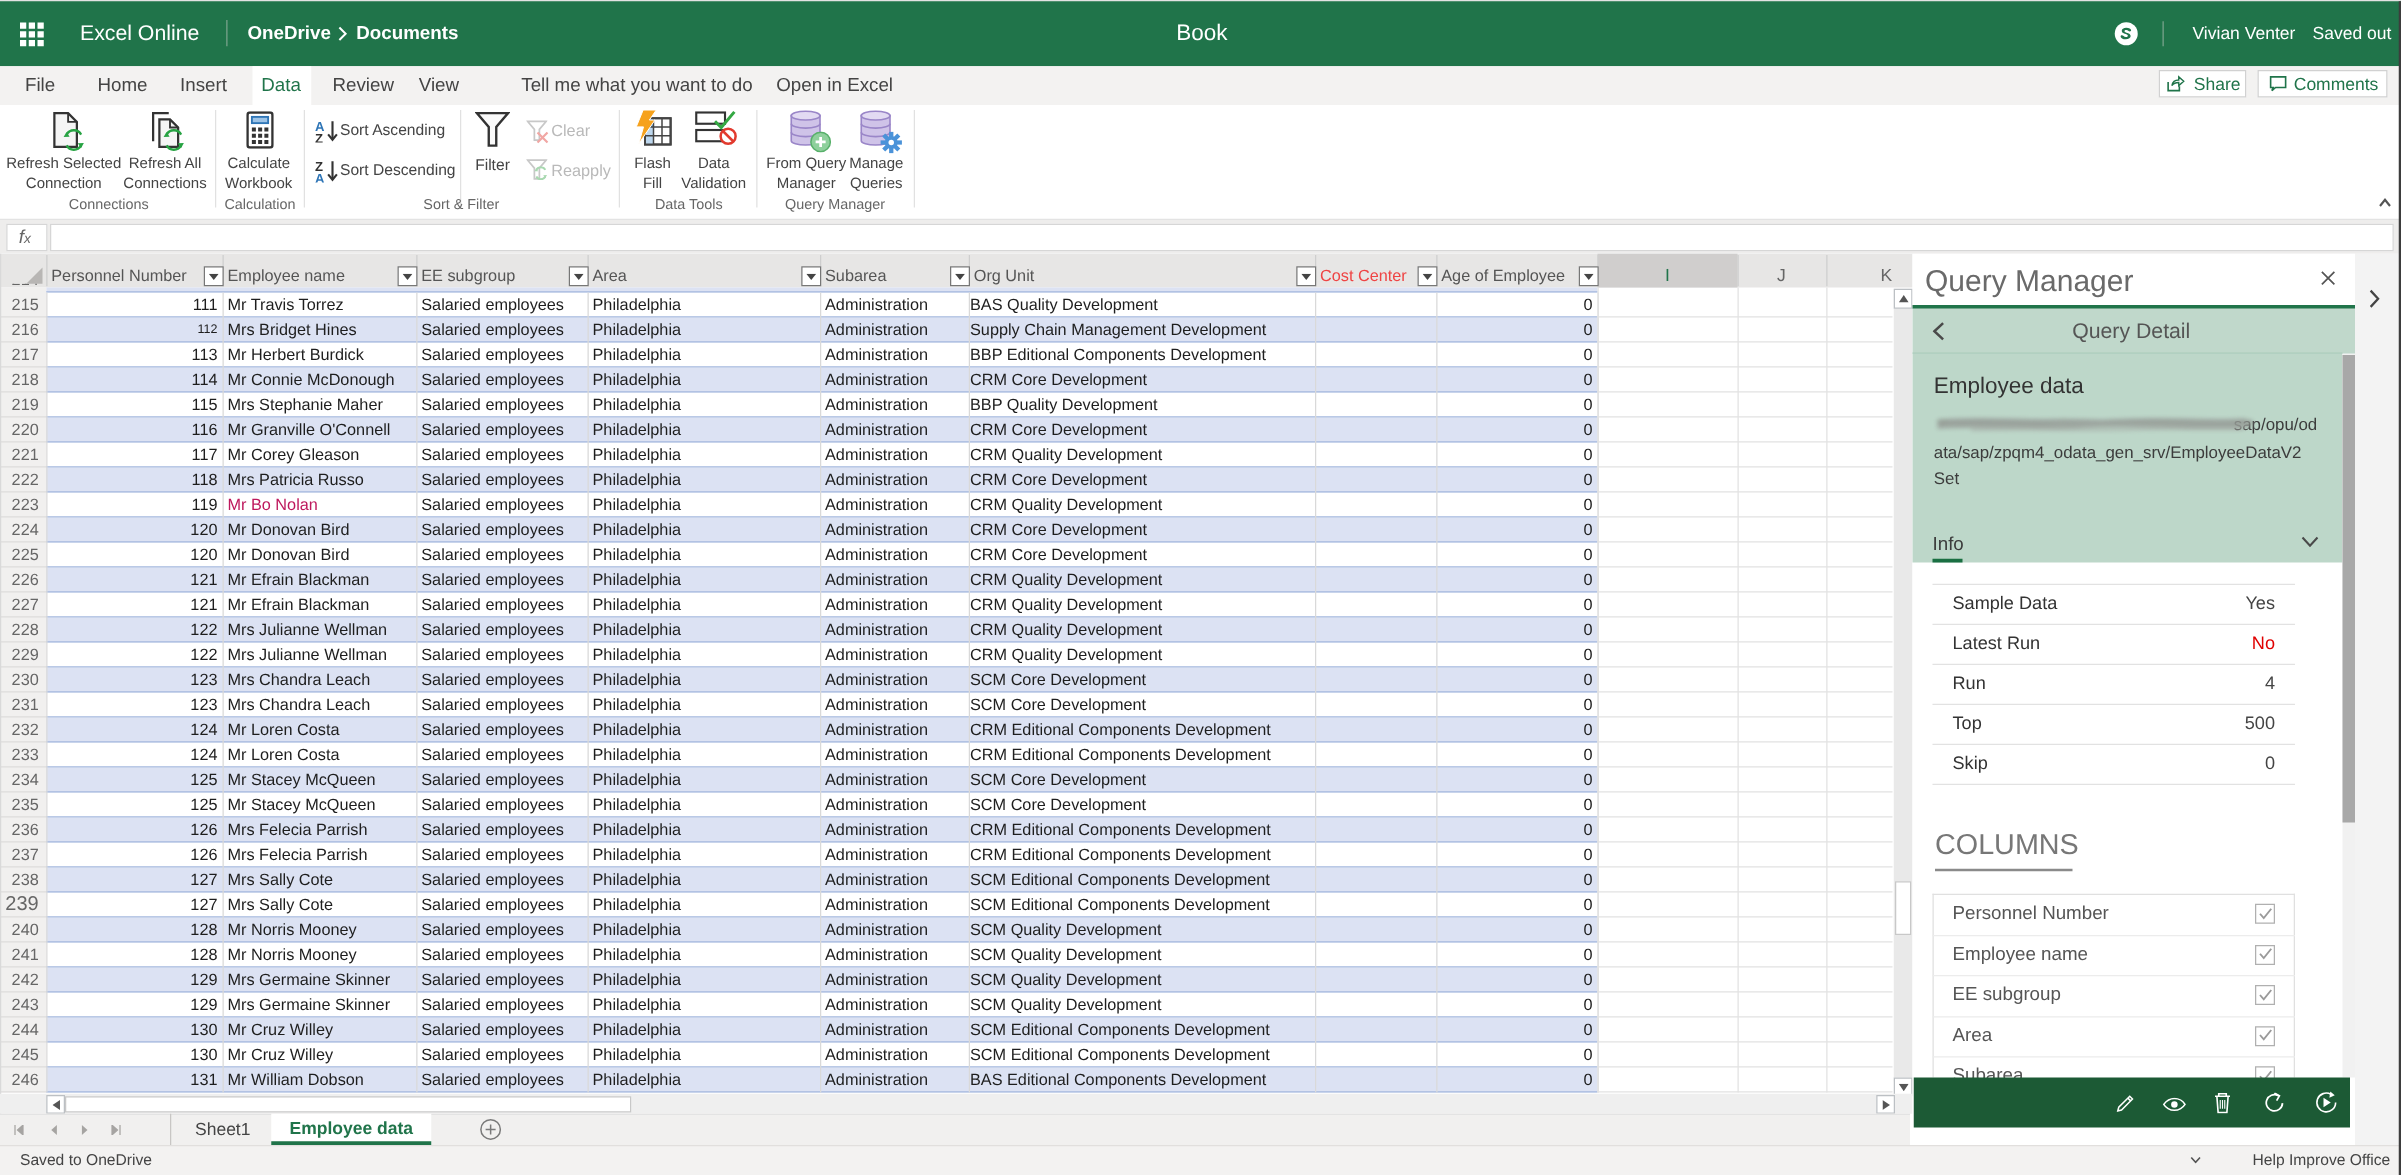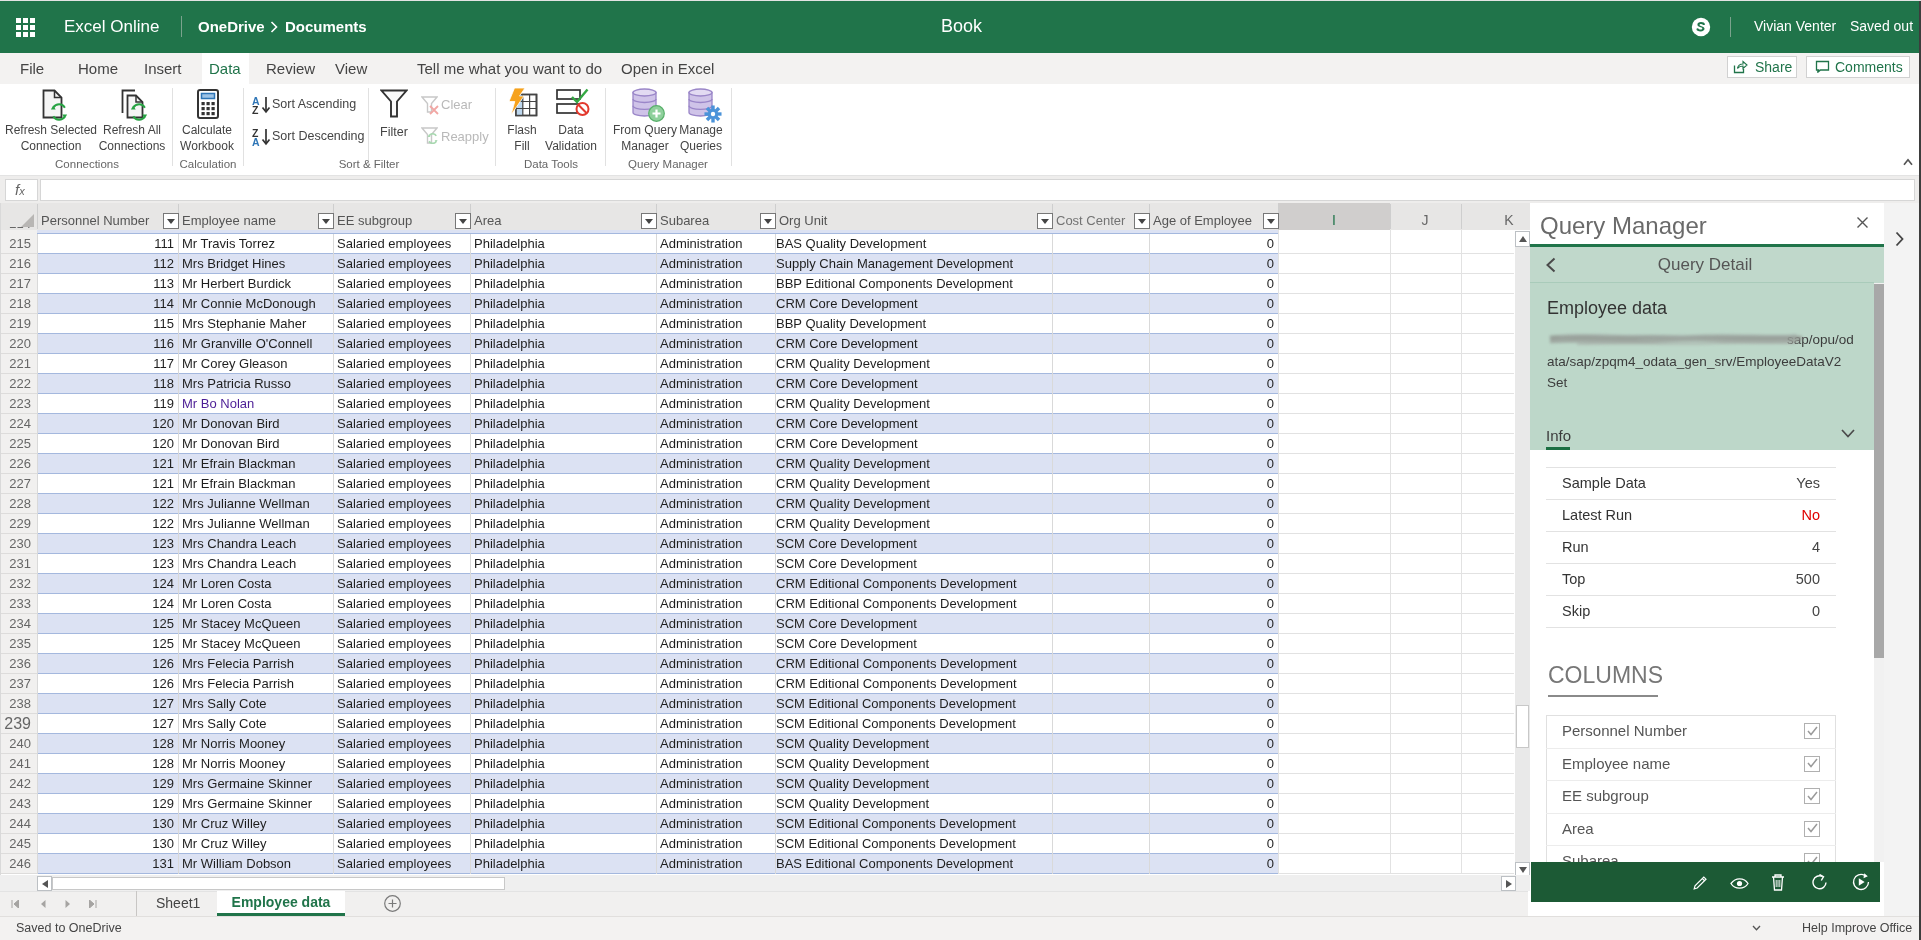--- a/index.html
+++ b/index.html
@@ -215,21 +215,21 @@
 <div class="ab" style="left:1390px;top:204px;width:1px;height:25px;background:#cecece;"></div>
 <div class="ab" style="left:1461px;top:204px;width:1px;height:25px;background:#cecece;"></div>
 <div class="ab" style="left:37px;top:230px;width:1241px;height:4px;background:#dce2f3;"></div>
 <div class="ab" style="left:0px;top:230px;width:37px;height:644px;background:#f1f0ef;"></div>
 <div class="tx" style="left:41px;top:211px;height:19px;line-height:19px;font-size:13px;color:#555;">Personnel Number</div>
 <div class="tx" style="left:182px;top:211px;height:19px;line-height:19px;font-size:13px;color:#555;">Employee name</div>
 <div class="tx" style="left:337px;top:211px;height:19px;line-height:19px;font-size:13px;color:#555;">EE subgroup</div>
 <div class="tx" style="left:474px;top:211px;height:19px;line-height:19px;font-size:13px;color:#555;">Area</div>
 <div class="tx" style="left:660px;top:211px;height:19px;line-height:19px;font-size:13px;color:#555;">Subarea</div>
 <div class="tx" style="left:779px;top:211px;height:19px;line-height:19px;font-size:13px;color:#555;">Org Unit</div>
-<div class="tx" style="left:1056px;top:211px;height:19px;line-height:19px;font-size:13px;color:#737373;">Cost Center</div>
+<div class="tx" style="left:1056px;top:211px;height:19px;line-height:19px;font-size:13px;color:#ef4444;">Cost Center</div>
 <div class="tx" style="left:1153px;top:211px;height:19px;line-height:19px;font-size:13px;color:#555;">Age of Employee</div>
 <div class="ab" style="left:163px;top:213px;width:16px;height:16px;background:#fff;border:1px solid #777;"></div>
 <svg class="ab" style="left:167px;top:219px" width="8" height="5" viewBox="0 0 8 5">
       <path d="M0 0 H8 L4 5 Z" fill="#444"></path>
     </svg>
 <div class="ab" style="left:318px;top:213px;width:16px;height:16px;background:#fff;border:1px solid #777;"></div>
 <svg class="ab" style="left:322px;top:219px" width="8" height="5" viewBox="0 0 8 5">
       <path d="M0 0 H8 L4 5 Z" fill="#444"></path>
     </svg>
 <div class="ab" style="left:455px;top:213px;width:16px;height:16px;background:#fff;border:1px solid #777;"></div>
@@ -270,21 +270,21 @@
 <div class="tx" style="right:1747px;top:234px;height:20px;line-height:20px;font-size:13px;color:#1e1e1e;text-align:right;">111</div>
 <div class="tx" style="left:182px;top:234px;height:20px;line-height:20px;font-size:13px;color:#1e1e1e;">Mr Travis Torrez</div>
 <div class="tx" style="left:337px;top:234px;height:20px;line-height:20px;font-size:13px;color:#1e1e1e;">Salaried employees</div>
 <div class="tx" style="left:474px;top:234px;height:20px;line-height:20px;font-size:13px;color:#1e1e1e;">Philadelphia</div>
 <div class="tx" style="left:660px;top:234px;height:20px;line-height:20px;font-size:13px;color:#1e1e1e;">Administration</div>
 <div class="tx" style="left:776px;top:234px;height:20px;line-height:20px;font-size:13px;color:#1e1e1e;">BAS Quality Development</div>
 <div class="tx" style="right:647px;top:234px;height:20px;line-height:20px;font-size:13px;color:#1e1e1e;text-align:right;">0</div>
 <div class="tx" style="right:1890px;top:254px;height:20px;line-height:20px;font-size:13px;color:#666;text-align:right;">216</div>
 <div class="ab" style="left:0px;top:273px;width:37px;height:1px;background:#dddcdb;"></div>
 <div class="ab" style="left:37px;top:254px;width:1241px;height:20px;background:#dce2f3;"></div>
-<div class="tx" style="right:1747px;top:254px;height:37px;line-height:20px;font-size:13px;color:#1e1e1e;text-align:right;">112</div>
+<div class="tx" style="right:1747px;top:254px;height:37px;line-height:20px;font-size:10px;color:#1e1e1e;text-align:right;">112</div>
 <div class="tx" style="left:182px;top:254px;height:20px;line-height:20px;font-size:13px;color:#1e1e1e;">Mrs Bridget Hines</div>
 <div class="tx" style="left:337px;top:254px;height:20px;line-height:20px;font-size:13px;color:#1e1e1e;">Salaried employees</div>
 <div class="tx" style="left:474px;top:254px;height:20px;line-height:20px;font-size:13px;color:#1e1e1e;">Philadelphia</div>
 <div class="tx" style="left:660px;top:254px;height:20px;line-height:20px;font-size:13px;color:#1e1e1e;">Administration</div>
 <div class="tx" style="left:776px;top:254px;height:20px;line-height:20px;font-size:13px;color:#1e1e1e;">Supply Chain Management Development</div>
 <div class="tx" style="right:647px;top:254px;height:20px;line-height:20px;font-size:13px;color:#1e1e1e;text-align:right;">0</div>
 <div class="tx" style="right:1890px;top:274px;height:20px;line-height:20px;font-size:13px;color:#666;text-align:center;">217</div>
 <div class="ab" style="left:0px;top:293px;width:37px;height:1px;background:#dddcdb;"></div>
 <div class="tx" style="right:1747px;top:274px;height:20px;line-height:20px;font-size:13px;color:#1e1e1e;text-align:right;">113</div>
 <div class="tx" style="left:182px;top:274px;height:20px;line-height:20px;font-size:13px;color:#1e1e1e;">Mr Herbert Burdick</div>
@@ -337,21 +337,21 @@
 <div class="tx" style="right:1747px;top:374px;height:36px;line-height:20px;font-size:13px;color:#1e1e1e;text-align:right;">118</div>
 <div class="tx" style="left:182px;top:374px;height:20px;line-height:20px;font-size:13px;color:#1e1e1e;">Mrs Patricia Russo</div>
 <div class="tx" style="left:337px;top:374px;height:20px;line-height:20px;font-size:13px;color:#1e1e1e;">Salaried employees</div>
 <div class="tx" style="left:474px;top:374px;height:20px;line-height:20px;font-size:13px;color:#1e1e1e;">Philadelphia</div>
 <div class="tx" style="left:660px;top:374px;height:20px;line-height:20px;font-size:13px;color:#1e1e1e;">Administration</div>
 <div class="tx" style="left:776px;top:374px;height:20px;line-height:20px;font-size:13px;color:#1e1e1e;">CRM Core Development</div>
 <div class="tx" style="right:647px;top:374px;height:20px;line-height:20px;font-size:13px;color:#1e1e1e;text-align:right;">0</div>
 <div class="tx" style="right:1890px;top:394px;height:20px;line-height:20px;font-size:13px;color:#666;text-align:right;">223</div>
 <div class="ab" style="left:0px;top:413px;width:37px;height:1px;background:#dddcdb;"></div>
 <div class="tx" style="right:1747px;top:394px;height:20px;line-height:20px;font-size:13px;color:#1e1e1e;text-align:right;">119</div>
-<div class="tx" style="left:182px;top:394px;height:20px;line-height:20px;font-size:13px;color:#4c1d95;">Mr Bo Nolan</div>
+<div class="tx" style="left:182px;top:394px;height:20px;line-height:20px;font-size:13px;color:#be185d;">Mr Bo Nolan</div>
 <div class="tx" style="left:337px;top:394px;height:20px;line-height:20px;font-size:13px;color:#1e1e1e;">Salaried employees</div>
 <div class="tx" style="left:474px;top:394px;height:20px;line-height:20px;font-size:13px;color:#1e1e1e;">Philadelphia</div>
 <div class="tx" style="left:660px;top:394px;height:20px;line-height:20px;font-size:13px;color:#1e1e1e;">Administration</div>
 <div class="tx" style="left:776px;top:394px;height:20px;line-height:20px;font-size:13px;color:#1e1e1e;">CRM Quality Development</div>
 <div class="tx" style="right:647px;top:394px;height:20px;line-height:20px;font-size:13px;color:#1e1e1e;text-align:right;">0</div>
 <div class="tx" style="right:1890px;top:414px;height:20px;line-height:20px;font-size:13px;color:#666;text-align:right;">224</div>
 <div class="ab" style="left:0px;top:433px;width:37px;height:1px;background:#dddcdb;"></div>
 <div class="ab" style="left:37px;top:414px;width:1241px;height:20px;background:#dce2f3;"></div>
 <div class="tx" style="right:1747px;top:414px;height:20px;line-height:20px;font-size:13px;color:#1e1e1e;text-align:right;">120</div>
 <div class="tx" style="left:182px;top:414px;height:20px;line-height:20px;font-size:13px;color:#1e1e1e;">Mr Donovan Bird</div>

